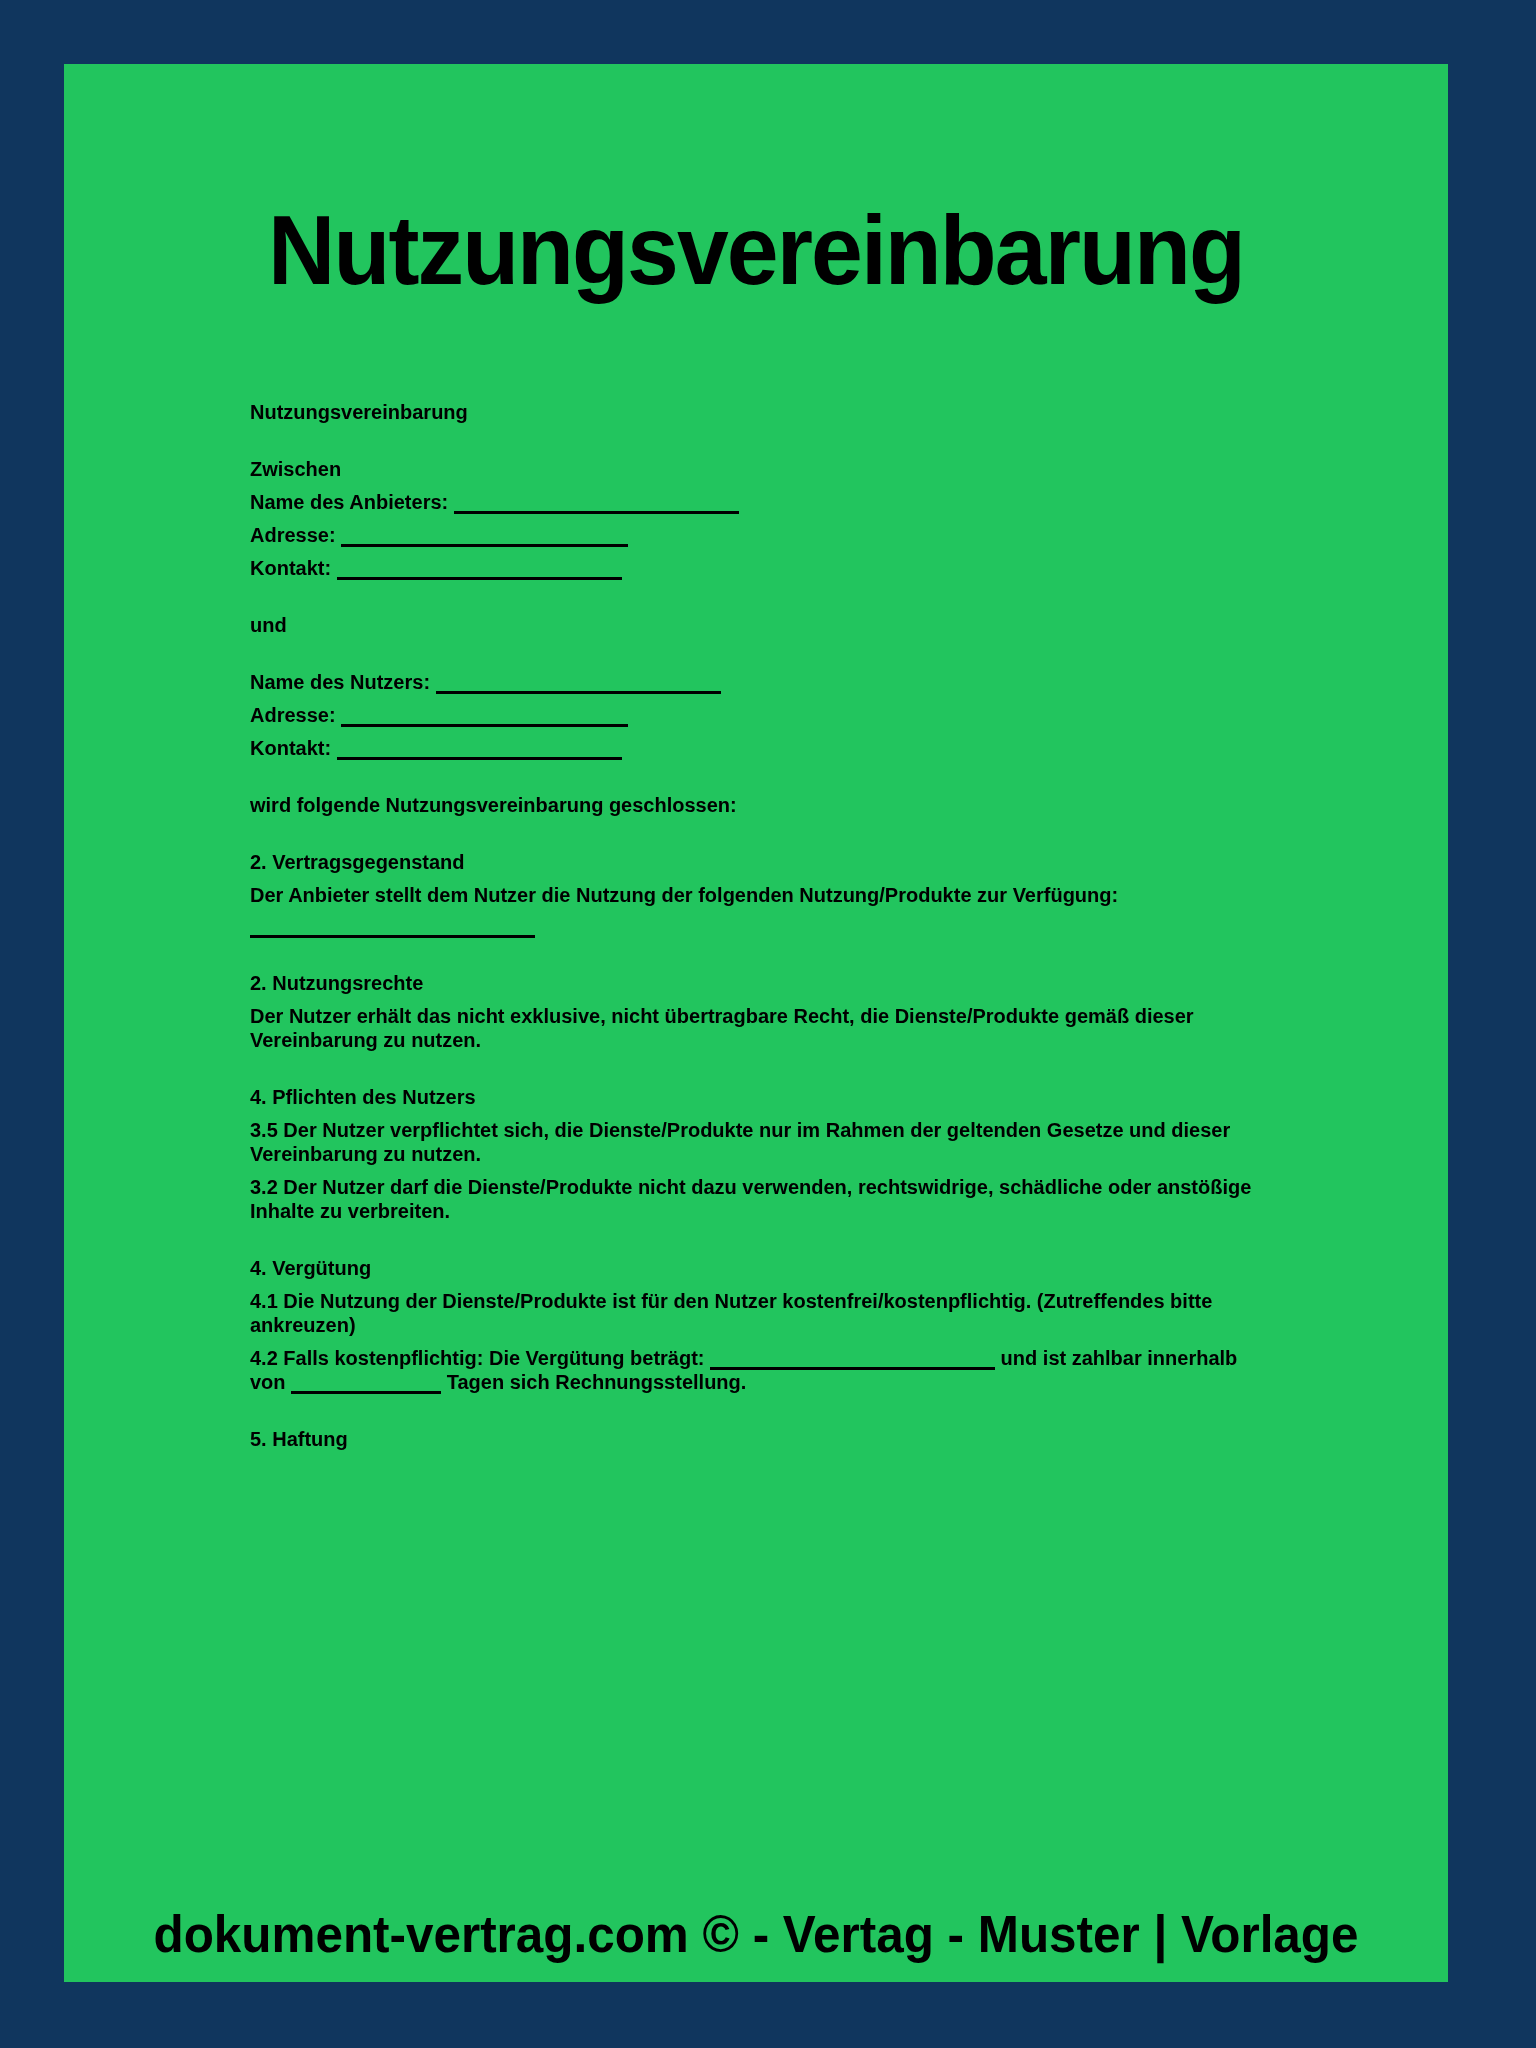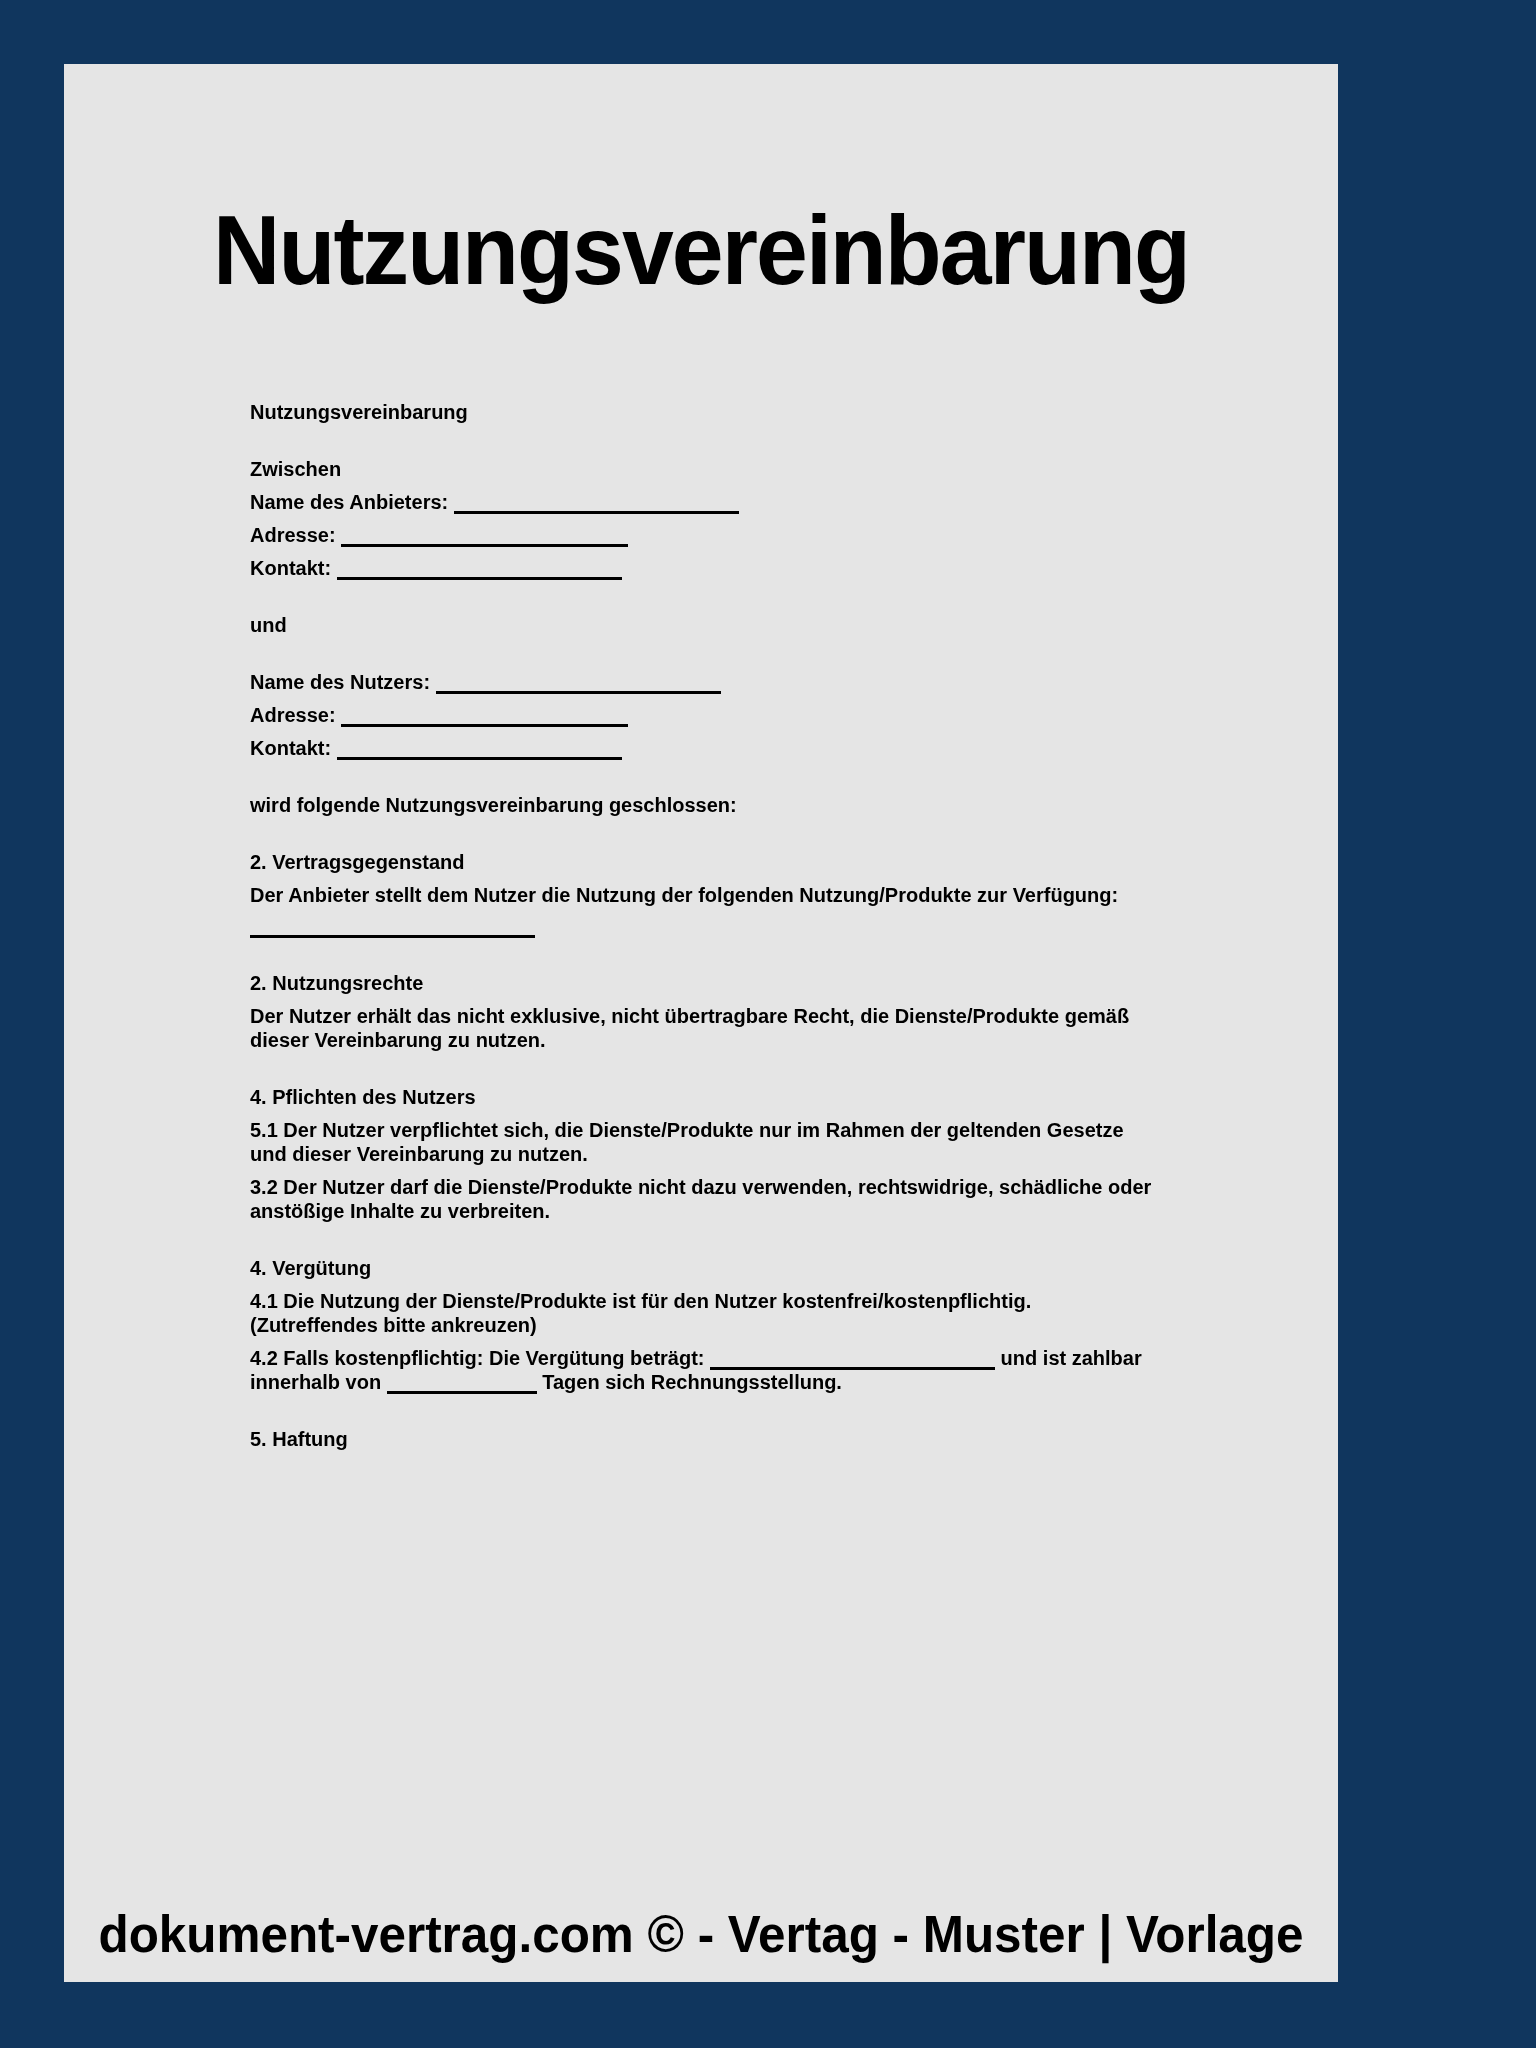--- a/index.html
+++ b/index.html
@@ -6,22 +6,22 @@
   .stage{
     position:relative;
     width:1536px;height:2048px;
     background:#10365e;
     font-family:"Liberation Sans",sans-serif;
     overflow:hidden;
   }
   .paper{
     position:absolute;
     left:64px;top:64px;
-    width:1274px;height:1918px;
-    background:#e5e5e5;
+    width:1384px;height:1918px;
+    background:#22c55e;
   }
   .doc-title{
     position:absolute;
     top:130px;left:0;right:0;
     text-align:center;
     font-size:98px;
     font-weight:700;
     color:#000;
     letter-spacing:-2px;
     transform:scaleX(0.95);
@@ -82,21 +82,21 @@
         <p class="para gap-lg"><span>und</span></p>
         <p class="para gap-lg"><span>Name des Nutzers: </span><span class="blank" style="width: 285px;"></span></p>
         <p class="para gap-md"><span>Adresse: </span><span class="blank" style="width: 287px;"></span></p>
         <p class="para gap-md"><span>Kontakt: </span><span class="blank" style="width: 285px;"></span></p>
         <p class="para gap-lg"><span>wird folgende Nutzungsvereinbarung geschlossen:</span></p>
         <p class="para gap-lg"><span>2. Vertragsgegenstand</span></p>
         <p class="para gap-md"><span>Der Anbieter stellt dem Nutzer die Nutzung der folgenden Nutzung/Produkte zur Verfügung: </span><span class="blank blank-block" style="width: 285px;"></span></p>
         <p class="para gap-lg"><span>2. Nutzungsrechte</span></p>
         <p class="para gap-md"><span>Der Nutzer erhält das nicht exklusive, nicht übertragbare Recht, die Dienste/Produkte gemäß dieser Vereinbarung zu nutzen.</span></p>
         <p class="para gap-lg"><span>4. Pflichten des Nutzers</span></p>
-        <p class="para gap-md"><span>5.1 Der Nutzer verpflichtet sich, die Dienste/Produkte nur im Rahmen der geltenden Gesetze und dieser Vereinbarung zu nutzen.</span></p>
+        <p class="para gap-md"><span>3.5 Der Nutzer verpflichtet sich, die Dienste/Produkte nur im Rahmen der geltenden Gesetze und dieser Vereinbarung zu nutzen.</span></p>
         <p class="para gap-md"><span>3.2 Der Nutzer darf die Dienste/Produkte nicht dazu verwenden, rechtswidrige, schädliche oder anstößige Inhalte zu verbreiten.</span></p>
         <p class="para gap-lg"><span>4. Vergütung</span></p>
         <p class="para gap-md"><span>4.1 Die Nutzung der Dienste/Produkte ist für den Nutzer kostenfrei/kostenpflichtig. (Zutreffendes bitte ankreuzen)</span></p>
         <p class="para gap-md"><span>4.2 Falls kostenpflichtig: Die Vergütung beträgt: </span><span class="blank" style="width: 285px;"></span><span> und ist zahlbar innerhalb von </span><span class="blank" style="width: 150px;"></span><span> Tagen sich Rechnungsstellung.</span></p>
         <p class="para gap-lg"><span>5. Haftung</span></p>
       </div>
 
     <div class="doc-footer">dokument-vertrag.com © - Vertag - Muster | Vorlage</div>
   </div>
 </div>

